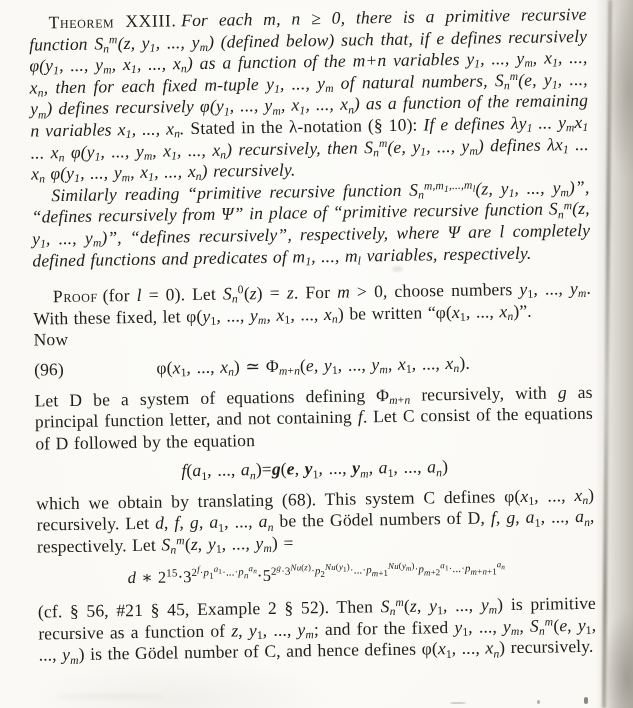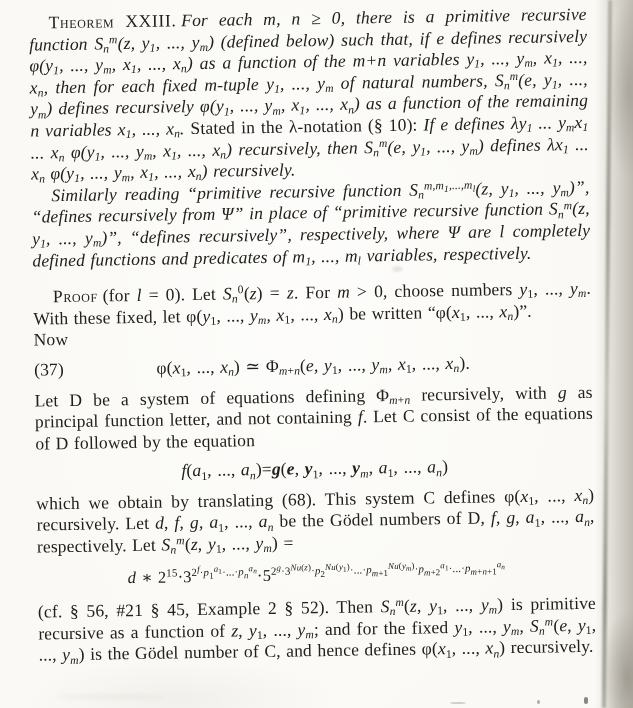--- a/index.html
+++ b/index.html
@@ -63,21 +63,21 @@
 
     <p class="ital indent">Similarly reading “primitive recursive function S<sub>n</sub><sup>m,m<sub>1</sub>,...,m<sub>l</sub></sup>(z, y<sub>1</sub>, ..., y<sub>m</sub>)”, “defines recursively from Ψ” in place of “primitive recursive function S<sub>n</sub><sup>m</sup>(z, y<sub>1</sub>, ..., y<sub>m</sub>)”, “defines recursively”, respectively, where Ψ are l completely defined functions and predicates of m<sub>1</sub>, ..., m<sub>l</sub> variables, respectively.</p>
 
     <p class="indent gap">
       <span class="sc">Proof</span><span>(for <i>l</i> = 0). Let <i>S</i><sub><i>n</i></sub><sup>0</sup>(<i>z</i>) = <i>z</i>. For <i>m</i> &gt; 0, choose numbers <i>y</i><sub>1</sub>, ..., <i>y</i><sub><i>m</i></sub>. With these fixed, let φ(<i>y</i><sub>1</sub>, ..., <i>y</i><sub><i>m</i></sub>, <i>x</i><sub>1</sub>, ..., <i>x</i><sub><i>n</i></sub>) be written “φ(<i>x</i><sub>1</sub>, ..., <i>x</i><sub><i>n</i></sub>)”.</span>
     </p>
 
     <p>Now</p>
 
     <div class="eqrow">
-      <span class="eqnum">(37)</span>
+      <span class="eqnum">(96)</span>
       <span>φ(<i>x</i><sub>1</sub>, ..., <i>x</i><sub><i>n</i></sub>) ≃ Φ<sub><i>m</i>+<i>n</i></sub>(<i>e</i>, <i>y</i><sub>1</sub>, ..., <i>y</i><sub><i>m</i></sub>, <i>x</i><sub>1</sub>, ..., <i>x</i><sub><i>n</i></sub>).</span>
     </div>
 
     <p>Let D be a system of equations defining Φ<sub><i>m</i>+<i>n</i></sub> recursively, with <i>g</i> as principal function letter, and not containing <i>f</i>. Let C consist of the equations of D followed by the equation</p>
 
     <div class="eqrow"><i>f</i>(<i>a</i><sub>1</sub>, ..., <i>a</i><sub><i>n</i></sub>)=<b class="bi">g</b>(<b class="bi">e</b>, <b class="bi">y</b><sub>1</sub>, ..., <b class="bi">y</b><sub><i>m</i></sub>, <i>a</i><sub>1</sub>, ..., <i>a</i><sub><i>n</i></sub>)</div>
 
     <p>which we obtain by translating (68). This system C defines φ(<i>x</i><sub>1</sub>, ..., <i>x</i><sub><i>n</i></sub>) recursively. Let <i>d</i>, <i>f</i>, <i>g</i>, <i>a</i><sub>1</sub>, ..., <i>a</i><sub><i>n</i></sub> be the Gödel numbers of D, <i>f</i>, <i>g</i>, <i>a</i><sub>1</sub>, ..., <i>a</i><sub><i>n</i></sub>, respectively. Let <i>S</i><sub><i>n</i></sub><sup><i>m</i></sup>(<i>z</i>, <i>y</i><sub>1</sub>, ..., <i>y</i><sub><i>m</i></sub>) =</p>
 
     <div class="eqrow formula"><i>d</i> ∗ 2<sup>15</sup>·3<sup>2<sup><i>f</i></sup>·<i>p</i><sub>1</sub><sup><i>a</i><sub>1</sub></sup>·...·<i>p</i><sub><i>n</i></sub><sup><i>a</i><sub><i>n</i></sub></sup></sup>·5<sup>2<sup><i>g</i></sup>·3<sup><i>Nu</i>(<i>z</i>)</sup>·<i>p</i><sub>2</sub><sup><i>Nu</i>(<i>y</i><sub>1</sub>)</sup>·...·<i>p</i><sub><i>m</i>+1</sub><sup><i>Nu</i>(<i>y</i><sub><i>m</i></sub>)</sup>·<i>p</i><sub><i>m</i>+2</sub><sup><i>a</i><sub>1</sub></sup>·...·<i>p</i><sub><i>m</i>+<i>n</i>+1</sub><sup><i>a</i><sub><i>n</i></sub></sup></sup></div>

